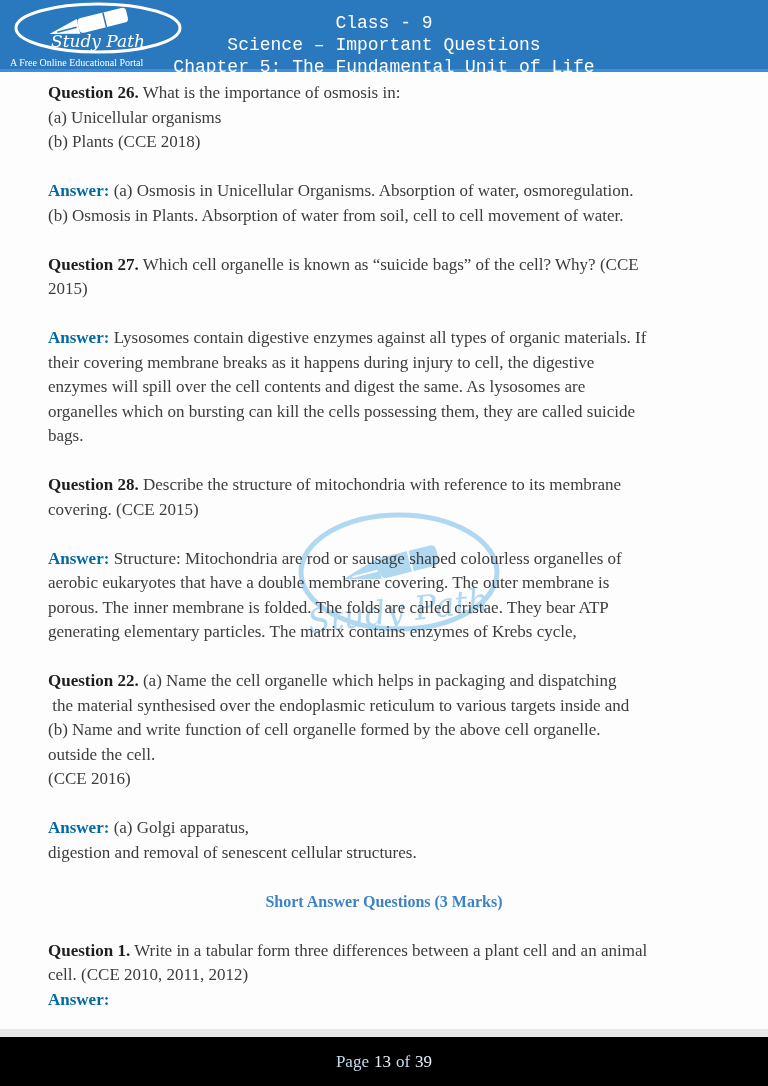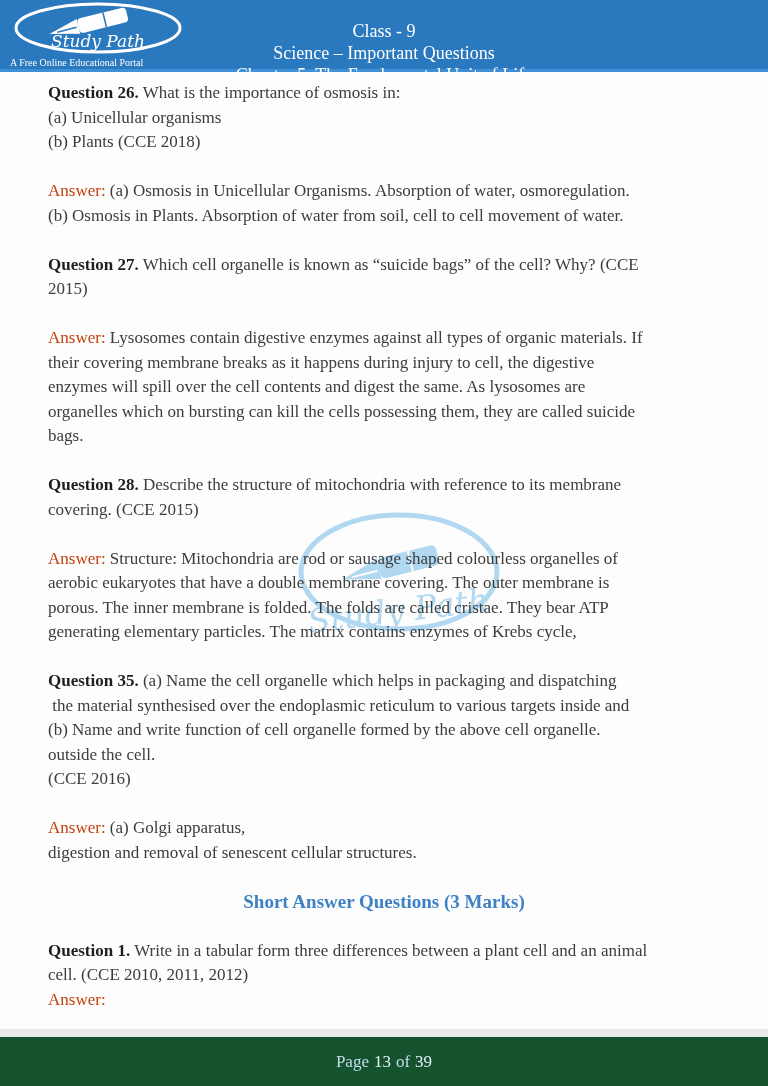--- a/index.html
+++ b/index.html
@@ -20,25 +20,26 @@
   
   header.banner {
     position: absolute;
     top: 0; left: 0; right: 0;
     height: 72px;
     background: #2a78bd;
     border-bottom: 3px solid #3f8fd6;
   }
   .header-center {
     position: absolute;
-    left: 0; right: 0; top: 20px;
+    left: 0; right: 0; top: 12px;
     text-align: center;
     color: #ffffff;
     font-size: 18px;
     line-height: 22px;
+    font-family: Liberation Mono, monospace;
   }
   .header-center p { margin: 0; }
   .logo {
     position: absolute;
     left: 10px; top: 2px;
     width: 215px;
     color: #ffffff;
   }
   .logo svg { display: block; }
   .logo-tagline {
@@ -61,26 +62,26 @@
     z-index: 1;
     margin: 0;
     height: 24.5px;
     line-height: 24.5px;
     font-size: 17px;
     color: #3c3c3c;
     white-space: nowrap;
   }
   .gap { height: 24.5px; }
   .seg-b { font-weight: bold; color: #1e1e1e; }
-  .seg-g { font-weight: normal; color: #c2410c; }
+  .seg-g { font-weight: bold; color: #0369a1; }
   .heading {
     text-align: center;
     font-weight: bold;
     color: #3d82c4;
-    font-size: 19px;
+    font-size: 16px;
   }
 
   
   .watermark {
     position: absolute;
     left: 297px; top: 433px;
     width: 204px; height: 140px;
     z-index: 0;
     opacity: 0.9;
   }
@@ -89,21 +90,21 @@
   .scan-band {
     position: absolute;
     left: 0; right: 0; bottom: 49px;
     height: 8px;
     background: #e9e9e9;
   }
   footer.pagebar {
     position: absolute;
     left: 0; right: 0; bottom: 0;
     height: 49px;
-    background: #14532d;
+    background: #000000;
     display: flex;
     align-items: center;
     justify-content: center;
     gap: 5px;
     font-size: 17px;
     color: #c6dcee;
   }
   footer.pagebar .num { font-weight: normal; color: #e4f0fa; }
 </style>
 </head>
@@ -160,21 +161,21 @@
       <p class="line"><span>bags.</span></p>
       <div class="gap"></div>
       <p class="line"><span class="seg-b">Question 28.</span><span> Describe the structure of mitochondria with reference to its membrane</span></p>
       <p class="line"><span>covering. (CCE 2015)</span></p>
       <div class="gap"></div>
       <p class="line"><span class="seg-g">Answer:</span><span> Structure: Mitochondria are rod or sausage shaped colourless organelles of</span></p>
       <p class="line"><span>aerobic eukaryotes that have a double membrane covering. The outer membrane is</span></p>
       <p class="line"><span>porous. The inner membrane is folded. The folds are called cristae. They bear ATP</span></p>
       <p class="line"><span>generating elementary particles. The matrix contains enzymes of Krebs cycle,</span></p>
       <div class="gap"></div>
-      <p class="line"><span class="seg-b">Question 35.</span><span> (a) Name the cell organelle which helps in packaging and dispatching</span></p>
+      <p class="line"><span class="seg-b">Question 22.</span><span> (a) Name the cell organelle which helps in packaging and dispatching</span></p>
       <p class="line"><span>&nbsp;the material synthesised over the endoplasmic reticulum to various targets inside and</span></p>
       <p class="line"><span>(b) Name and write function of cell organelle formed by the above cell organelle.</span></p>
       <p class="line"><span>outside the cell.</span></p>
       <p class="line"><span>(CCE 2016)</span></p>
       <div class="gap"></div>
       <p class="line"><span class="seg-g">Answer:</span><span> (a) Golgi apparatus,</span></p>
       <p class="line"><span>digestion and removal of senescent cellular structures.</span></p>
       <div class="gap"></div>
       <p class="line heading"><span>Short Answer Questions (3 Marks)</span></p>
       <div class="gap"></div>

